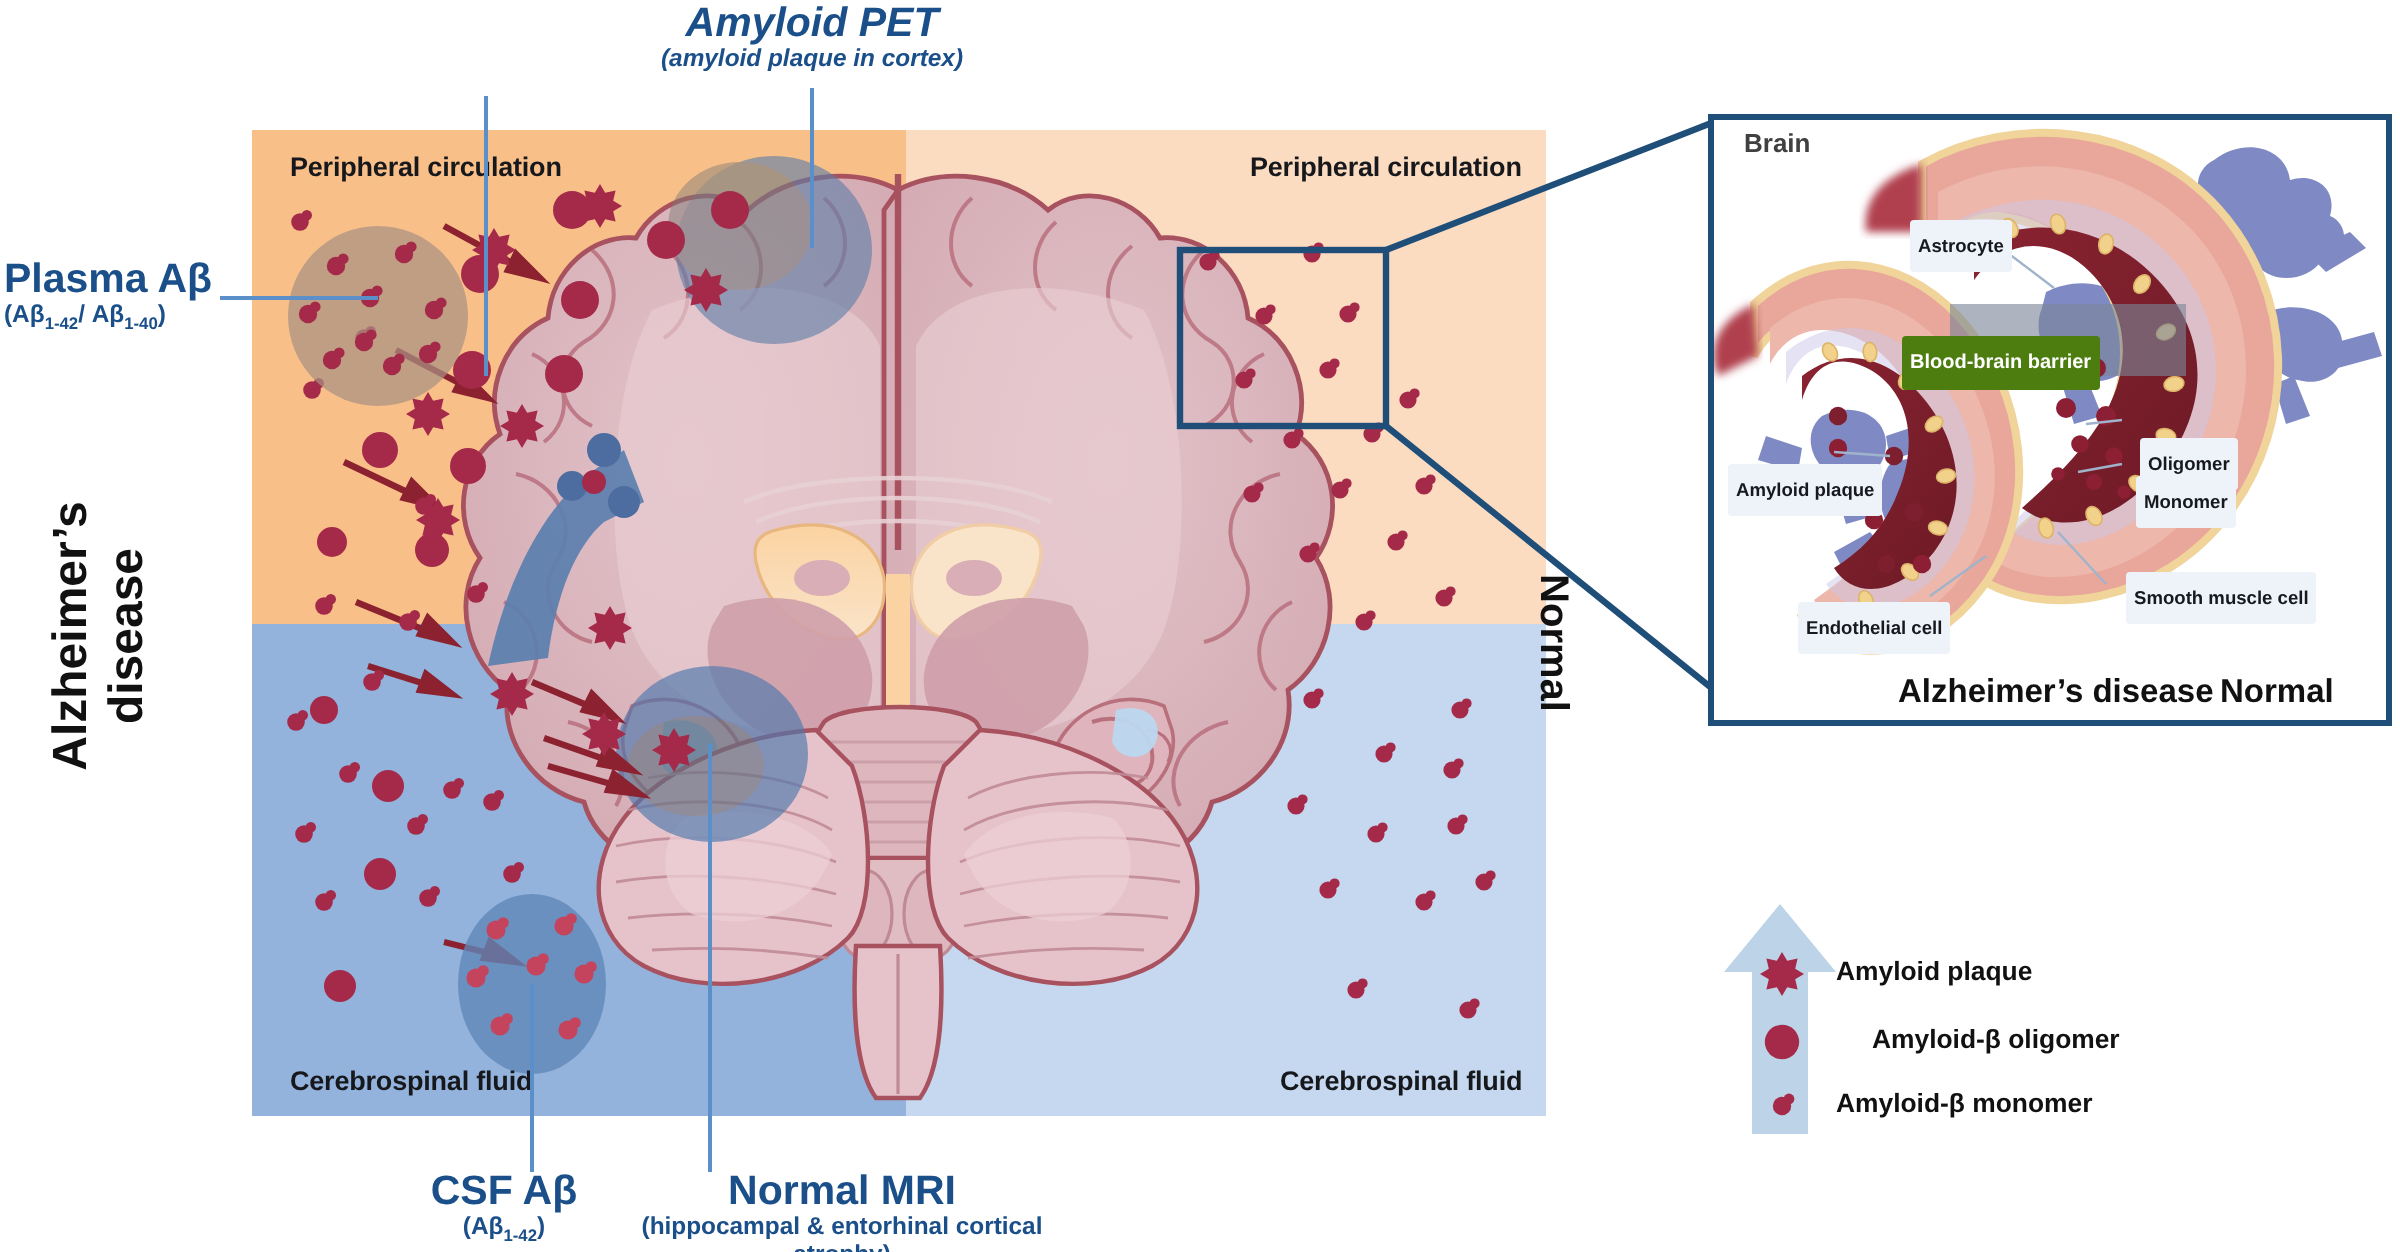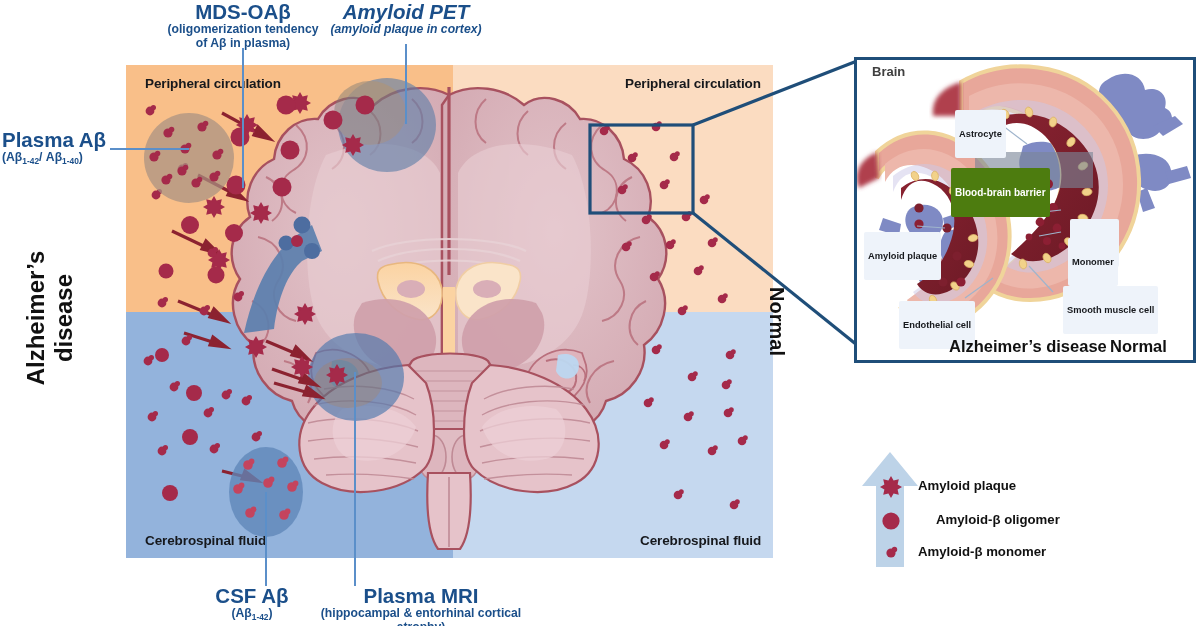--- a/index.html
+++ b/index.html
@@ -29,21 +29,21 @@
   .leader{background:#5b8fc9;position:absolute;}
 
   
   #inset{left:854px;top:57px;width:342px;height:306px;
          background:#fff;border:3px solid #1f4e79;box-sizing:border-box;}
   #inset-brain-label{left:872px;top:64px;font-size:13px;font-weight:bold;color:#404040;}
   #inset-ad-label{left:949px;top:337px;font-size:16.5px;font-weight:bold;color:#111;}
   #inset-nm-label{left:1110px;top:337px;font-size:16.5px;font-weight:bold;color:#111;}
   .inset-tag{position:absolute;background:#eef3fa;border-radius:2px;
              font-size:9.3px;font-weight:bold;color:#17191d;
-             padding:19px 4px;white-space:nowrap;}
+             padding:8px 4px;white-space:nowrap;}
   .inset-tag.dark{background:#4d7c0f;color:#ffffff;font-size:10px;}
 
   
   #legend{left:862px;top:452px;width:260px;height:115px;}
   .legend-text{font-size:13.2px;font-weight:bold;color:#111;white-space:nowrap;}
 </style>
 </head>
 <body>
 
 <div class="stage">
@@ -622,41 +622,36 @@
 
   <div class="abs" id="title-ad">Alzheimer’s disease</div>
   <div class="abs" id="title-nm">Normal</div>
 
   <div class="abs" style="left:2px;top:130px;">
     <div class="callout-title">Plasma Aβ</div>
     <div class="callout-sub"><span>(Aβ</span><sub>1-42</sub><span>/ Aβ</span><sub>1-40</sub><span>)</span></div>
   </div>
   <div class="leader" style="left:110px;top:148px;width:79px;height:2px;"></div>
 
-  <div class="abs" style="left:166px;top:2px;width:154px;text-align:center;">
-    <div class="callout-title">MDS-OAβ</div>
-    <div class="callout-sub">(oligomerization tendency</div>
-    <div class="callout-sub">of Aβ in plasma)</div>
-  </div>
   <div class="leader" style="left:242px;top:48px;width:2px;height:140px;"></div>
 
   <div class="abs" style="left:328px;top:2px;width:156px;text-align:center;font-style:italic;">
     <div class="callout-title">Amyloid PET</div>
     <div class="callout-sub">(amyloid plaque in cortex)</div>
   </div>
   <div class="leader" style="left:405px;top:44px;width:2px;height:80px;"></div>
 
   <div class="abs" style="left:197px;top:586px;width:110px;text-align:center;">
     <div class="callout-title">CSF Aβ</div>
     <div class="callout-sub"><span>(Aβ</span><sub>1-42</sub><span>)</span></div>
   </div>
   <div class="leader" style="left:265px;top:492px;width:2px;height:94px;"></div>
 
   <div class="abs" style="left:296px;top:586px;width:250px;text-align:center;">
-    <div class="callout-title">Plasma MRI</div>
+    <div class="callout-title">Normal MRI</div>
     <div class="callout-sub">(hippocampal &amp; entorhinal cortical atrophy)</div>
   </div>
   <div class="leader" style="left:354px;top:372px;width:2px;height:214px;"></div>
 
   <svg class="abs" style="left:585px;top:55px;" width="290" height="320" viewBox="0 0 290 320">
     <rect x="5" y="70" width="103" height="88" fill="none" stroke="#1f4e79" stroke-width="3.2"></rect>
     <line x1="108" y1="70" x2="272" y2="6" stroke="#1f4e79" stroke-width="3.2"></line>
     <line x1="108" y1="158" x2="272" y2="290" stroke="#1f4e79" stroke-width="3.2"></line>
   </svg>
 

